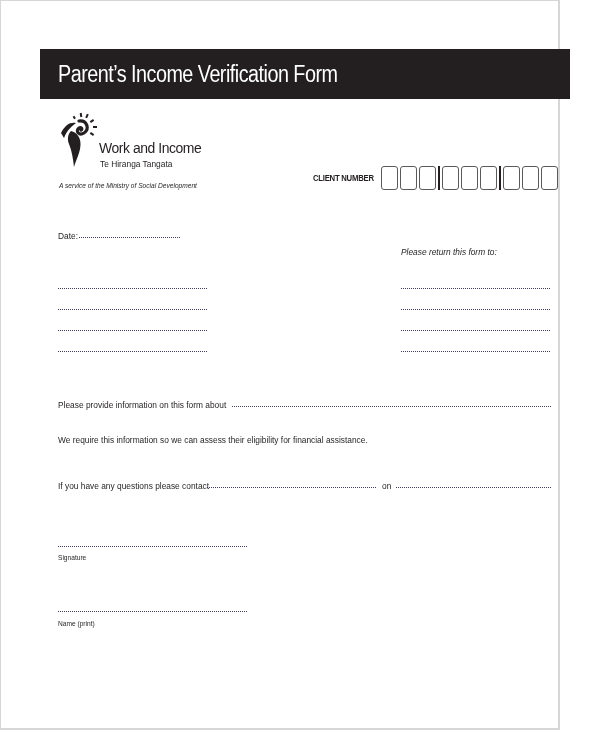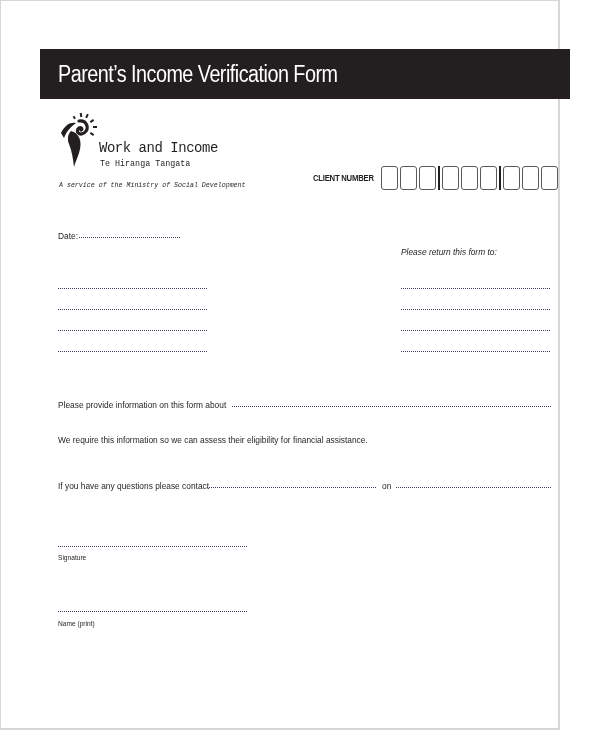--- a/index.html
+++ b/index.html
@@ -12,21 +12,21 @@
     .header-bar {
       position: absolute; left: 39px; top: 48px; width: 530px; height: 50px;
       background: #231f20;
     }
     .header-title {
       position: absolute; left: 18px; top: 12px;
       color: #ffffff; font-size: 23px; letter-spacing: -0.6px;
       font-family: "Liberation Sans Narrow", "Liberation Sans", sans-serif;
       transform: scaleX(0.86); transform-origin: left top; white-space: nowrap;
     }
-    .logo { position: absolute; left: 56px; top: 110px; width: 170px; height: 85px; font-family: Liberation Mono, monospace; }
+    .logo { position: absolute; left: 56px; top: 110px; width: 170px; height: 85px; }
     .logo svg { position: absolute; left: 0; top: 0; }
     .logo-name {
       position: absolute; left: 42px; top: 28px; font-size: 15.5px; color: #231f20;
       letter-spacing: -0.5px; white-space: nowrap; transform: scaleX(0.9); transform-origin: left top;
     }
     .logo-maori {
       position: absolute; left: 43px; top: 47px; font-size: 9.5px; color: #231f20;
       white-space: nowrap; transform: scaleX(0.88); transform-origin: left top;
     }
     .logo-tagline {

